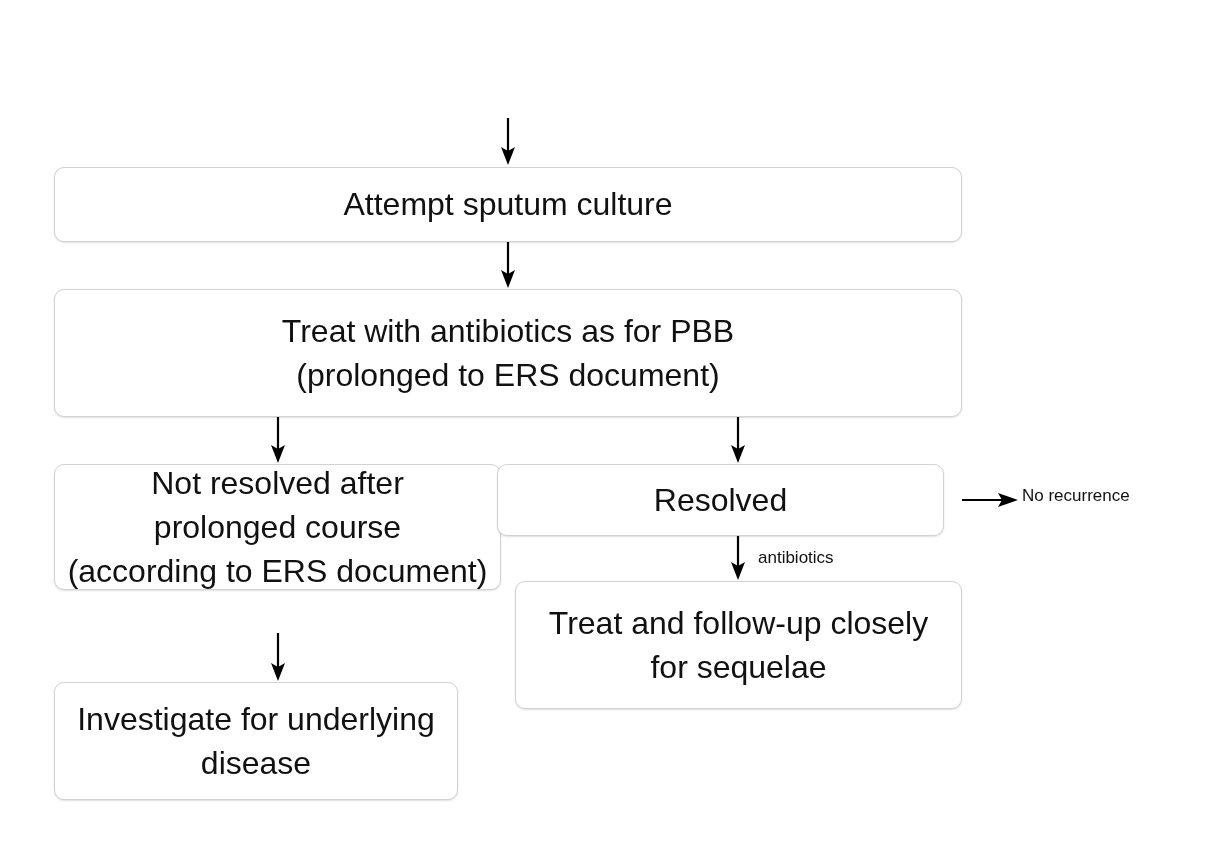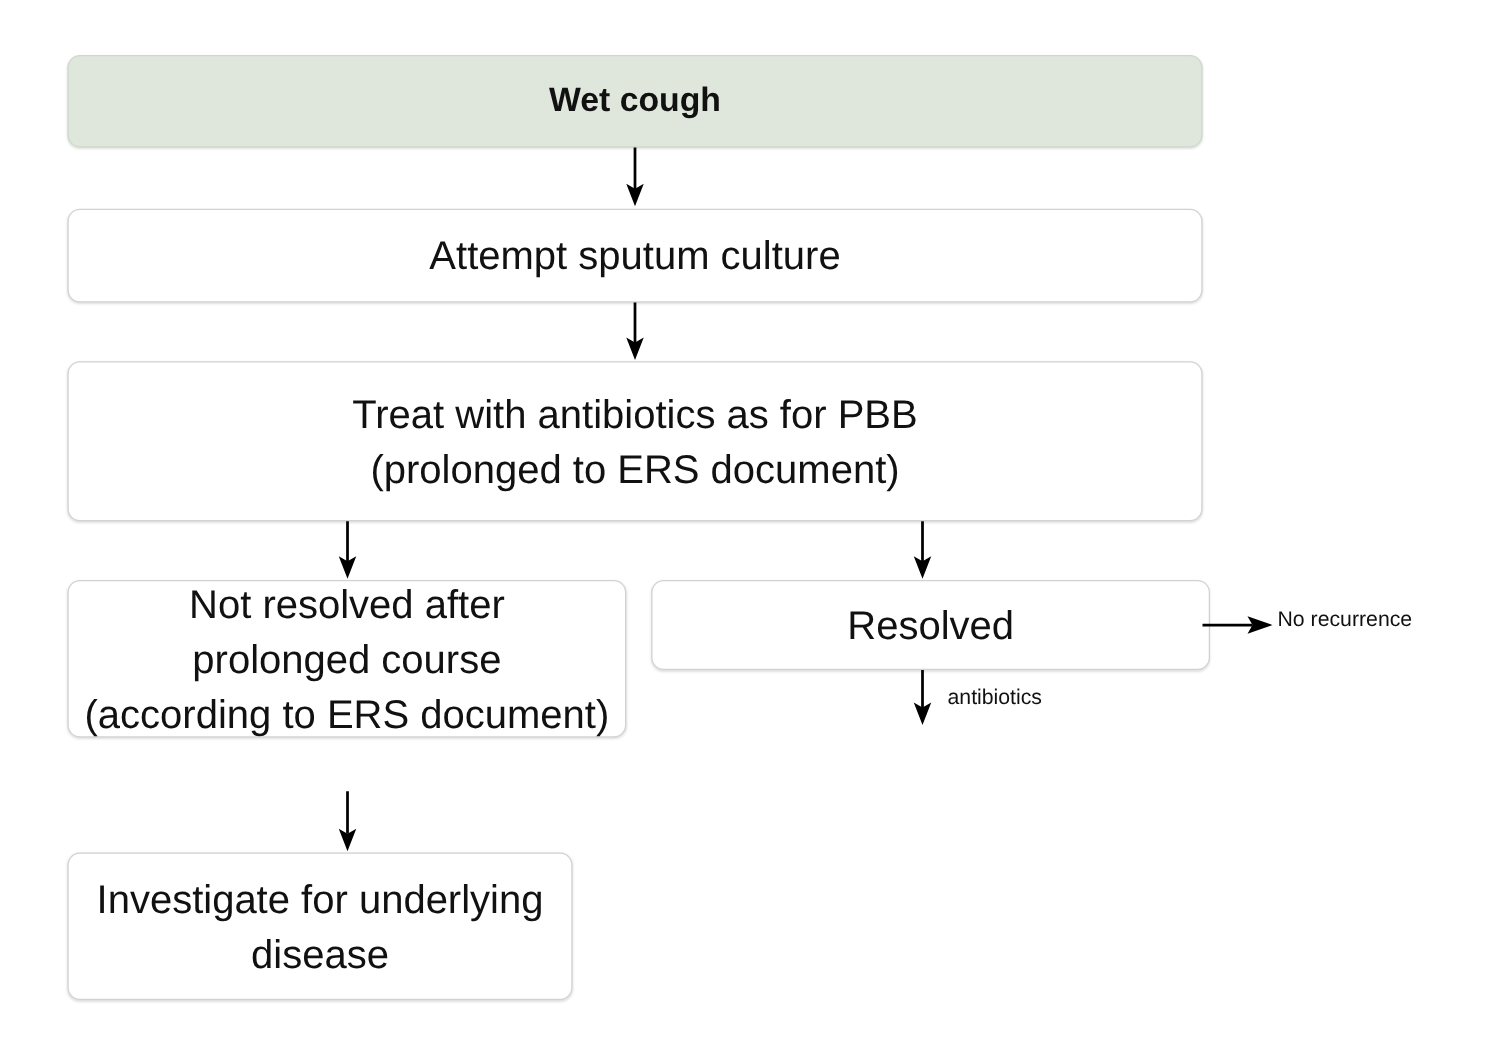--- a/index.html
+++ b/index.html
@@ -67,23 +67,20 @@
     line-height: 1;
     color: #111111;
     white-space: nowrap;
   }
 </style>
 </head>
 <body>
 
 <div id="canvas">
 
-  <div class="node accent" style="left:54px; top:44px; width:908px; height:74px;">
-    <span class="node-text">Wet cough</span>
-  </div>
 
   <div class="conn" style="left:498px; top:118px; width:20px; height:48px;">
     <svg width="20" height="48" viewBox="0 0 20 48">
       <line x1="10" y1="0" x2="10" y2="34" stroke="#000" stroke-width="2.2"></line>
       <polygon points="10,47 3,29 10,33 17,29" fill="#000"></polygon>
     </svg>
   </div>
 
   <div class="node" style="left:54px; top:167px; width:908px; height:75px;">
     <span class="node-text">Attempt sputum culture</span>
@@ -114,21 +111,21 @@
       <polygon points="10,46 3,28 10,32 17,28" fill="#000"></polygon>
     </svg>
   </div>
 
   <div class="node" style="left:54px; top:464px; width:447px; height:126px;">
     <span class="node-text">Not resolved after
 prolonged course
 (according to ERS document)</span>
   </div>
 
-  <div class="node" style="left:521px; top:464px; width:447px; height:72px;">
+  <div class="node" style="left:497px; top:464px; width:447px; height:72px;">
     <span class="node-text">Resolved</span>
   </div>
 
   <div class="conn" style="left:962px; top:490px; width:60px; height:20px;">
     <svg width="60" height="20" viewBox="0 0 60 20">
       <line x1="0" y1="10" x2="40" y2="10" stroke="#000" stroke-width="2.2"></line>
       <polygon points="56,10 36,3 40,10 36,17" fill="#000"></polygon>
     </svg>
   </div>
 
@@ -136,20 +133,24 @@
 
   <div class="conn" style="left:728px; top:536px; width:20px; height:45px;">
     <svg width="20" height="45" viewBox="0 0 20 45">
       <line x1="10" y1="0" x2="10" y2="31" stroke="#000" stroke-width="2.2"></line>
       <polygon points="10,44 3,26 10,30 17,26" fill="#000"></polygon>
     </svg>
   </div>
 
   <div class="edge-label" style="left:758px; top:549px;">antibiotics</div>
 
+  <div class="node" style="left:515px; top:581px; width:447px; height:128px;">
+    <span class="node-text">Treat and follow-up closely
+for sequelae</span>
+  </div>
 
   <div class="conn" style="left:268px; top:633px; width:20px; height:49px;">
     <svg width="20" height="49" viewBox="0 0 20 49">
       <line x1="10" y1="0" x2="10" y2="34" stroke="#000" stroke-width="2.2"></line>
       <polygon points="10,48 3,30 10,34 17,30" fill="#000"></polygon>
     </svg>
   </div>
 
   <div class="node" style="left:54px; top:682px; width:404px; height:118px;">
     <span class="node-text">Investigate for underlying

